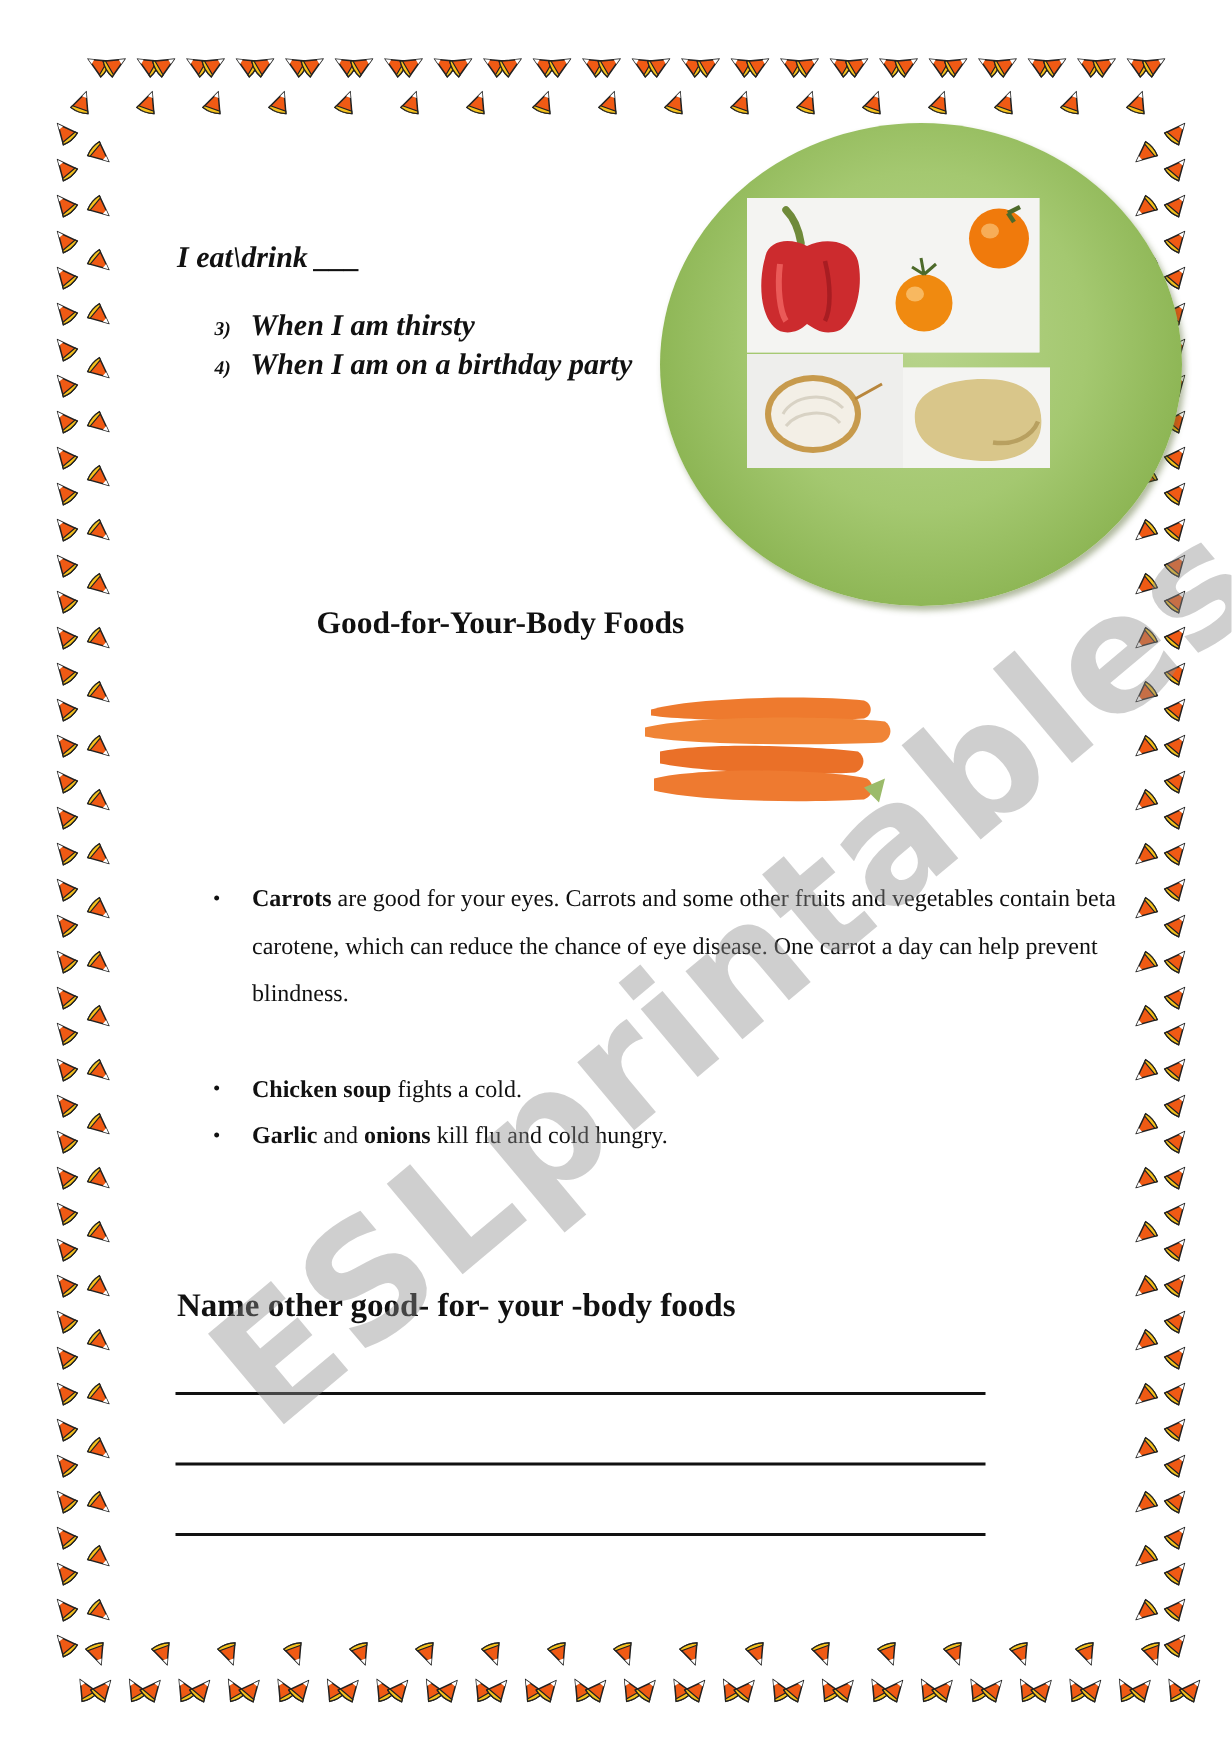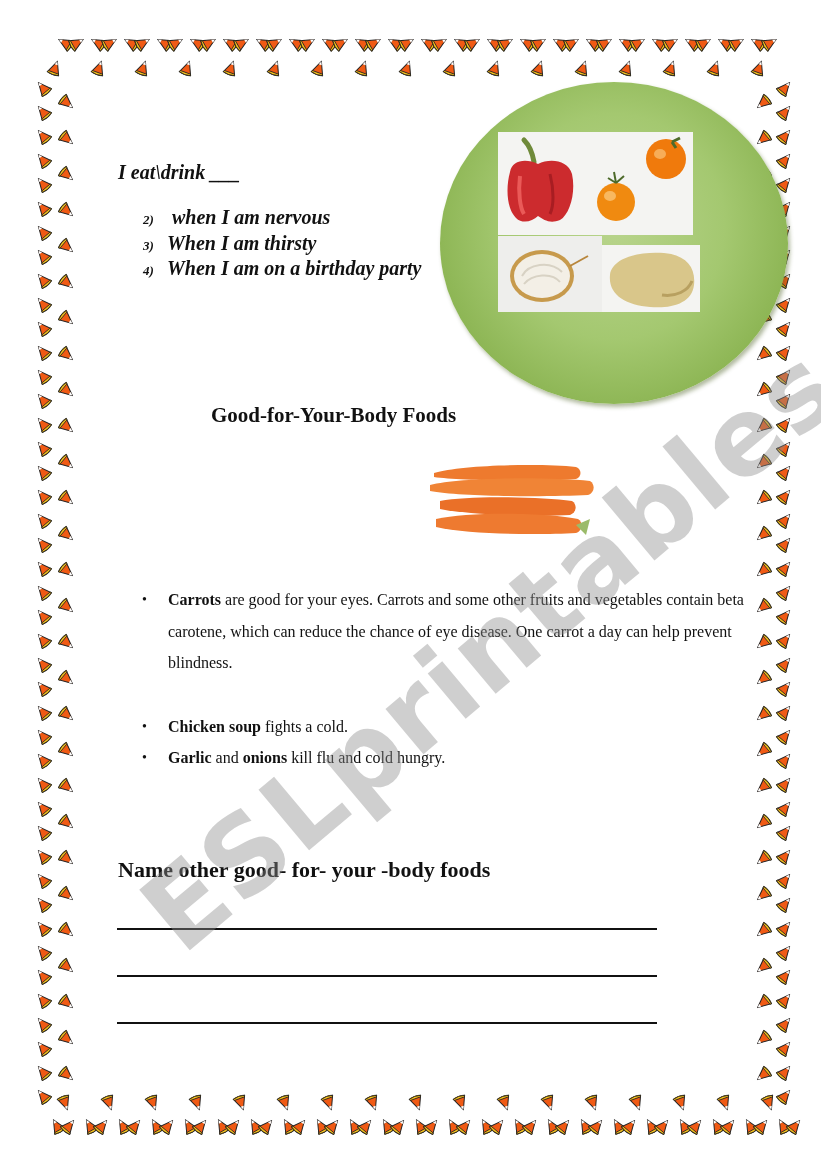--- a/index.html
+++ b/index.html
@@ -1903,21 +1903,20 @@
           <path d="M7 1 L13 14 Q7 16 1 14 Z" fill="#f05a14" stroke="#222" stroke-width="1"></path>
           <path d="M1.6 12.6 L12.4 12.6 L13 14 Q7 16 1 14 Z" fill="#f6c21c" stroke="#222" stroke-width="0.8"></path>
           <path d="M7 1 L8.6 4.5 L5.4 4.5 Z" fill="#fff"></path>
         </svg>
       </div>
     </div>
 
   <div class="prompt">I eat\drink ___</div>
 
   <ol class="qlist">
-    <li><span class="num">2)</span><span> when I am nervous</span></li>
     <li><span class="num">3)</span><span>When I am thirsty</span></li>
     <li><span class="num">4)</span><span>When I am on a birthday party</span></li>
   </ol>
 
   <div class="circle"></div>
 
   <div class="veg" style="left:498px;top:132px;width:82px;height:103px;">
     <svg viewBox="0 0 82 103">
         <rect width="82" height="103" fill="#f4f4f2"></rect>
       <path d="M36 30 C34 18 30 12 26 8" stroke="#6f8a3a" stroke-width="5" fill="none" stroke-linecap="round"></path>

